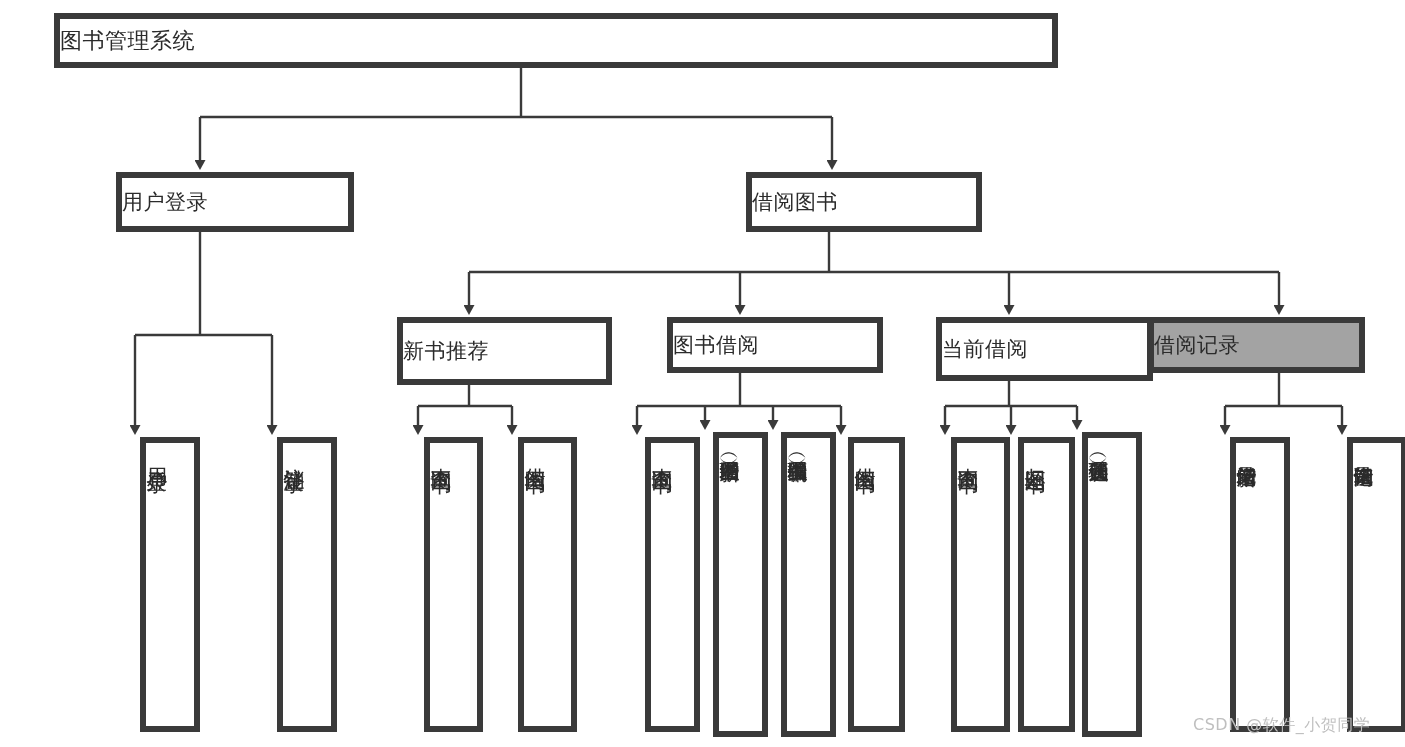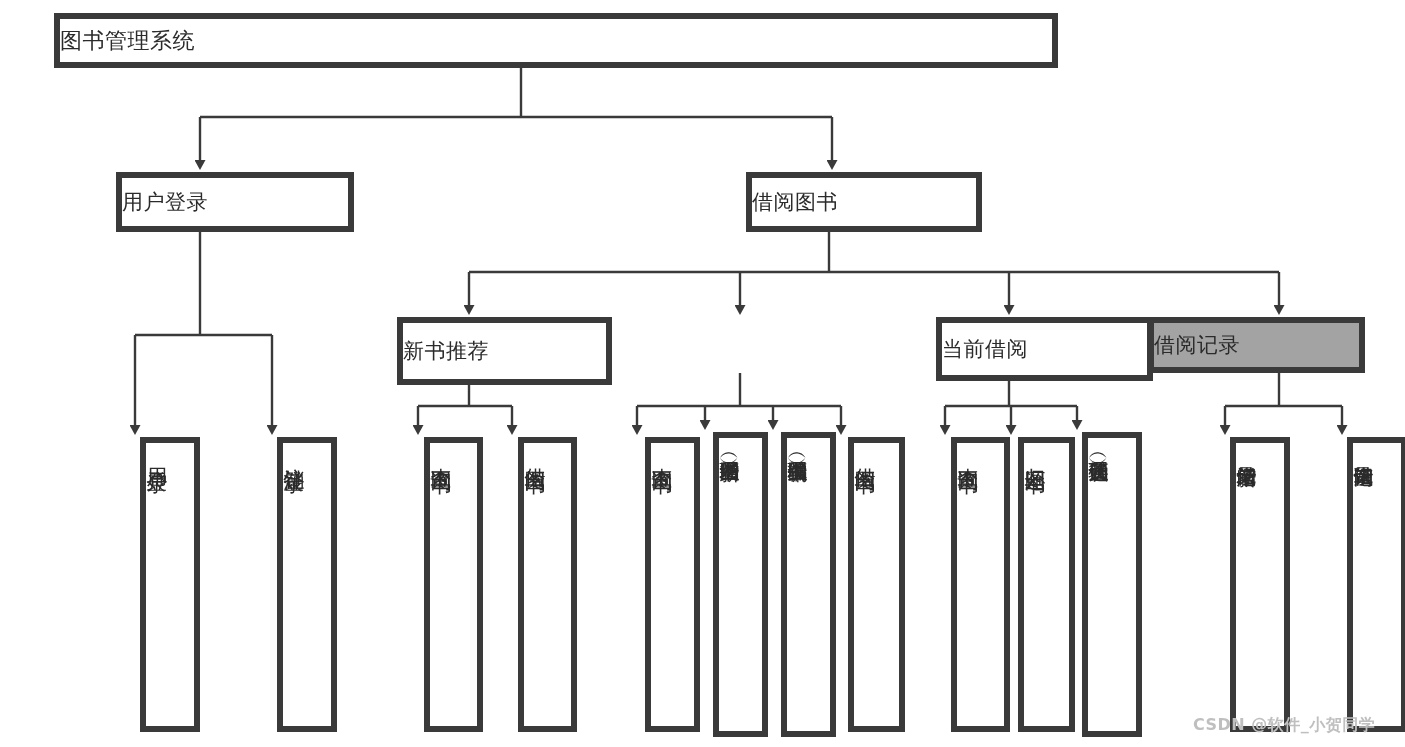--- a/index.html
+++ b/index.html
@@ -61,21 +61,20 @@
     letter-spacing: 0px;
   }
   #root.node .lbl { font-size: 22px; }
   .watermark {
     position: absolute;
     color: #bfbfbf;
     font-size: 16px;
     white-space: nowrap;
     letter-spacing: 0.5px;
     font-family: "DejaVu Sans", "Liberation Sans", sans-serif;
-    font-weight: bold;
   }
 </style>
 </head>
 <body>
 
 <div id="canvas" style="background: rgb(255, 255, 255);">
 
   <svg id="wires" viewBox="0 0 1405 747" xmlns="http://www.w3.org/2000/svg">
     <defs>
       <marker id="arrow" markerWidth="10" markerHeight="11" refX="1" refY="5.5" orient="auto" markerUnits="userSpaceOnUse">
@@ -133,20 +132,23 @@
   <div class="node horiz" style="left: 81px; top: 172px; width: 238px; height: 60px; border-color: rgb(58, 58, 58); color: rgb(43, 43, 43); background: rgb(255, 255, 255);">
     <span class="lbl">用户登录</span>
   </div>
   <div class="node horiz" style="left: 711px; top: 172px; width: 236px; height: 60px; border-color: rgb(58, 58, 58); color: rgb(43, 43, 43); background: rgb(255, 255, 255);">
     <span class="lbl">借阅图书</span>
   </div>
 
   <div class="node horiz" style="left: 362px; top: 317px; width: 215px; height: 68px; border-color: rgb(58, 58, 58); color: rgb(43, 43, 43); background: rgb(255, 255, 255);">
     <span class="lbl">新书推荐</span>
   </div>
+  <div class="node horiz" style="left: 632px; top: 317px; width: 216px; height: 56px; border-color: rgb(58, 58, 58); color: rgb(43, 43, 43); background: rgb(255, 255, 255);">
+    <span class="lbl">图书借阅</span>
+  </div>
   <div class="node horiz" style="left: 901px; top: 317px; width: 217px; height: 64px; border-color: rgb(58, 58, 58); color: rgb(43, 43, 43); background: rgb(255, 255, 255);">
     <span class="lbl">当前借阅</span>
   </div>
   <div class="node horiz" style="left: 1113px; top: 317px; width: 217px; height: 56px; border-color: rgb(58, 58, 58); color: rgb(43, 43, 43); background: #a3a3a3;">
     <span class="lbl">借阅记录</span>
   </div>
 
   <div class="node vert" style="left: 105px; top: 437px; width: 60px; height: 295px; border-color: rgb(58, 58, 58); color: rgb(43, 43, 43); background: rgb(255, 255, 255);">
     <span class="lbl">用户登录</span>
   </div>

